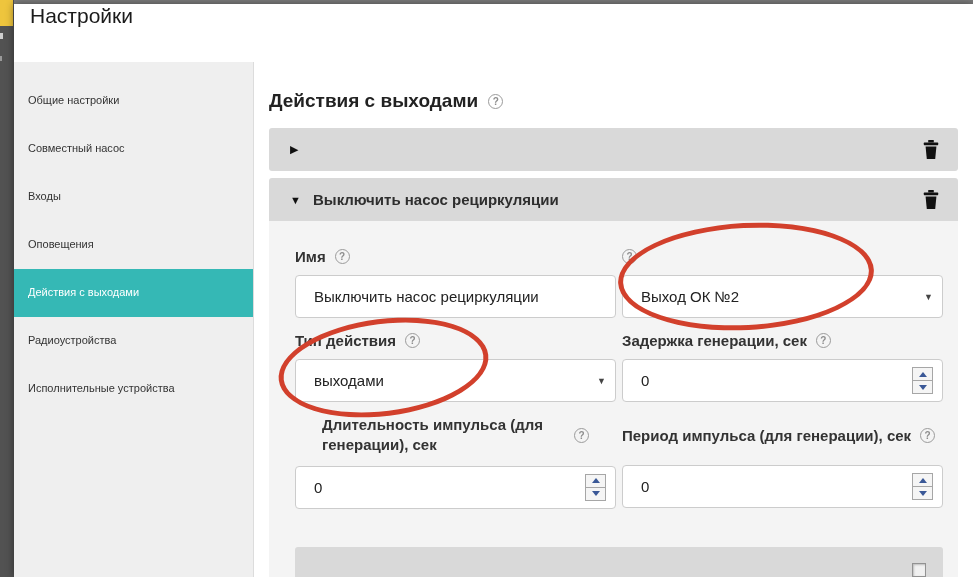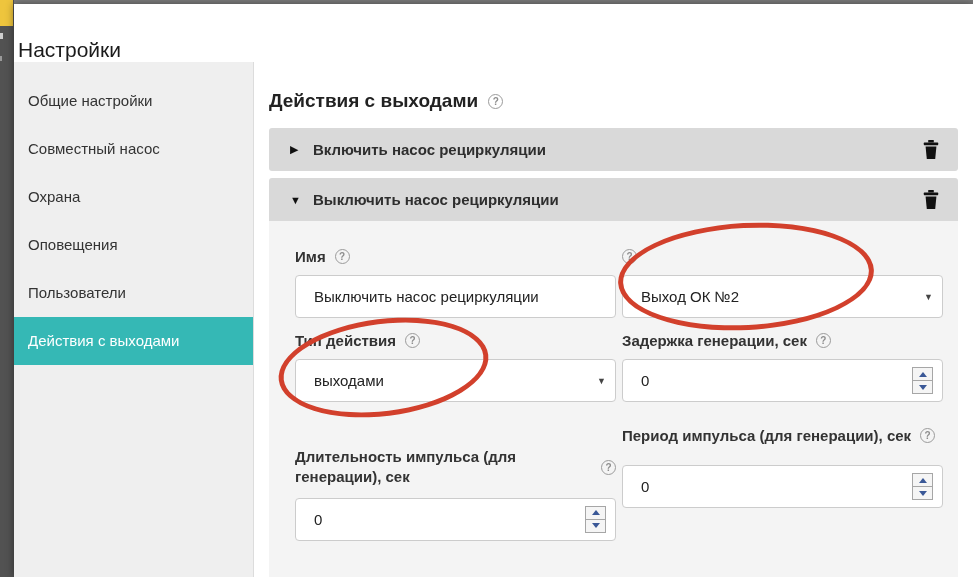--- a/index.html
+++ b/index.html
@@ -15,33 +15,33 @@
   .left-strip { position: absolute; left: 0; top: 0; width: 14px; height: 577px; background: #525252; }
   .yellow-chip { position: absolute; left: 0; top: 0; width: 13px; height: 26px; background: #eec53d; }
   .speck1 { position: absolute; left: 0; top: 33px; width: 3px; height: 6px; background: #cfcfcf; }
   .speck2 { position: absolute; left: 0; top: 56px; width: 2px; height: 5px; background: #9a9a9a; }
 
   .modal {
     position: absolute; left: 14px; top: 4px; width: 959px; height: 573px;
     background: #ffffff; box-shadow: 0 0 8px rgba(0,0,0,0.45);
     display: flex; flex-direction: column;
   }
-  .modal-header { height: 58px; flex: 0 0 58px; display: flex; align-items: flex-end; padding-left: 4px; background: #fff; }
+  .modal-header { height: 58px; flex: 0 0 58px; display: flex; align-items: flex-start; padding-left: 16px; background: #fff; }
   .modal-title { font-size: 21px; font-weight: 400; color: #1b1b1b; }
 
   .layout { flex: 1; display: flex; min-height: 0; }
 
   
   .sidebar {
     width: 240px; flex: 0 0 240px; background: #efefef;
     border-right: 1px solid #dcdcdc; padding-top: 15px;
   }
   .side-item {
     min-height: 48px; display: flex; align-items: center;
-    padding: 4px 10px 4px 14px; font-size: 15px; color: #333;
+    padding: 4px 10px 4px 14px; font-size: 11px; color: #333;
     cursor: pointer; line-height: 1.25;
   }
   .side-item.selected { background: #35b8b5; color: #ffffff; }
 
   
   .content { flex: 1; padding: 14px 15px 0 15px; background: #fff; min-width: 0; }
   .page-title-row { display: flex; align-items: center; gap: 10px; margin: 14px 0 16px 0; }
   .page-title { font-size: 19px; font-weight: bold; color: #222; }
 
   .help {
@@ -65,21 +65,21 @@
     background: #f4f4f4; border-radius: 0 0 3px 3px;
     padding: 26px 15px 20px 26px; min-height: 371px;
   }
   .grid { display: grid; grid-template-columns: 1fr 1fr; column-gap: 6px; }
   .field { margin-bottom: 13px; }
   .label-row {
     display: flex; align-items: center; gap: 9px; margin-bottom: 10px;
     font-size: 15px; font-weight: bold; color: #333; white-space: nowrap; min-height: 18px;
   }
   .label-row.tall { min-height: 40px; }
-  .label-row.wrap { white-space: normal; justify-content: space-between; margin-top: 32px; }
+  .label-row.wrap { white-space: normal; justify-content: center; }
   .label-row.wrap .label-text { max-width: 243px; line-height: 1.35; }
 
   .box {
     height: 43px; background: #fff; border: 1px solid #cccccc; border-radius: 4px;
     display: flex; align-items: center; padding: 0 9px 0 18px;
     font-size: 15px; color: #222; cursor: text;
   }
   .box .value { flex: 1; overflow: hidden; }
   .select-box { cursor: pointer; }
   .select-arrow { font-size: 9px; color: #444; margin-left: 8px; }
@@ -120,35 +120,35 @@
 <div class="modal">
   <div class="modal-header">
     <div class="modal-title">Настройки</div>
   </div>
 
   <div class="layout">
 
     <div class="sidebar">
       <div class="side-item">Общие настройки</div>
       <div class="side-item">Совместный насос</div>
-      <div class="side-item">Охрана</div>
+      <div class="side-item">Входы</div>
       <div class="side-item">Оповещения</div>
-      <div class="side-item">Пользователи</div>
       <div class="side-item selected">Действия с выходами</div>
+      <div class="side-item">Радиоустройства</div>
+      <div class="side-item">Исполнительные устройства</div>
     </div>
 
     <div class="content">
       <div class="page-title-row">
         <div class="page-title">Действия с выходами</div>
         <span class="help">?</span>
       </div>
 
       <div class="acc-header first">
         <span class="tri">▶</span>
-        <span>Включить насос рециркуляции</span>
         <span class="flex-spacer"></span>
         <svg class="trash" viewBox="0 0 16 19">
           <rect x="5.2" y="0" width="5.6" height="2.4" rx="0.5" fill="#111"></rect>
           <rect x="0.8" y="2.6" width="14.4" height="2.6" rx="0.6" fill="#111"></rect>
           <path d="M2.6 6.6 L13.4 6.6 L12.2 19 L3.8 19 Z" fill="#111"></path>
         </svg>
       </div>
 
       <div class="acc-header expanded">
         <span class="tri">▼</span>

